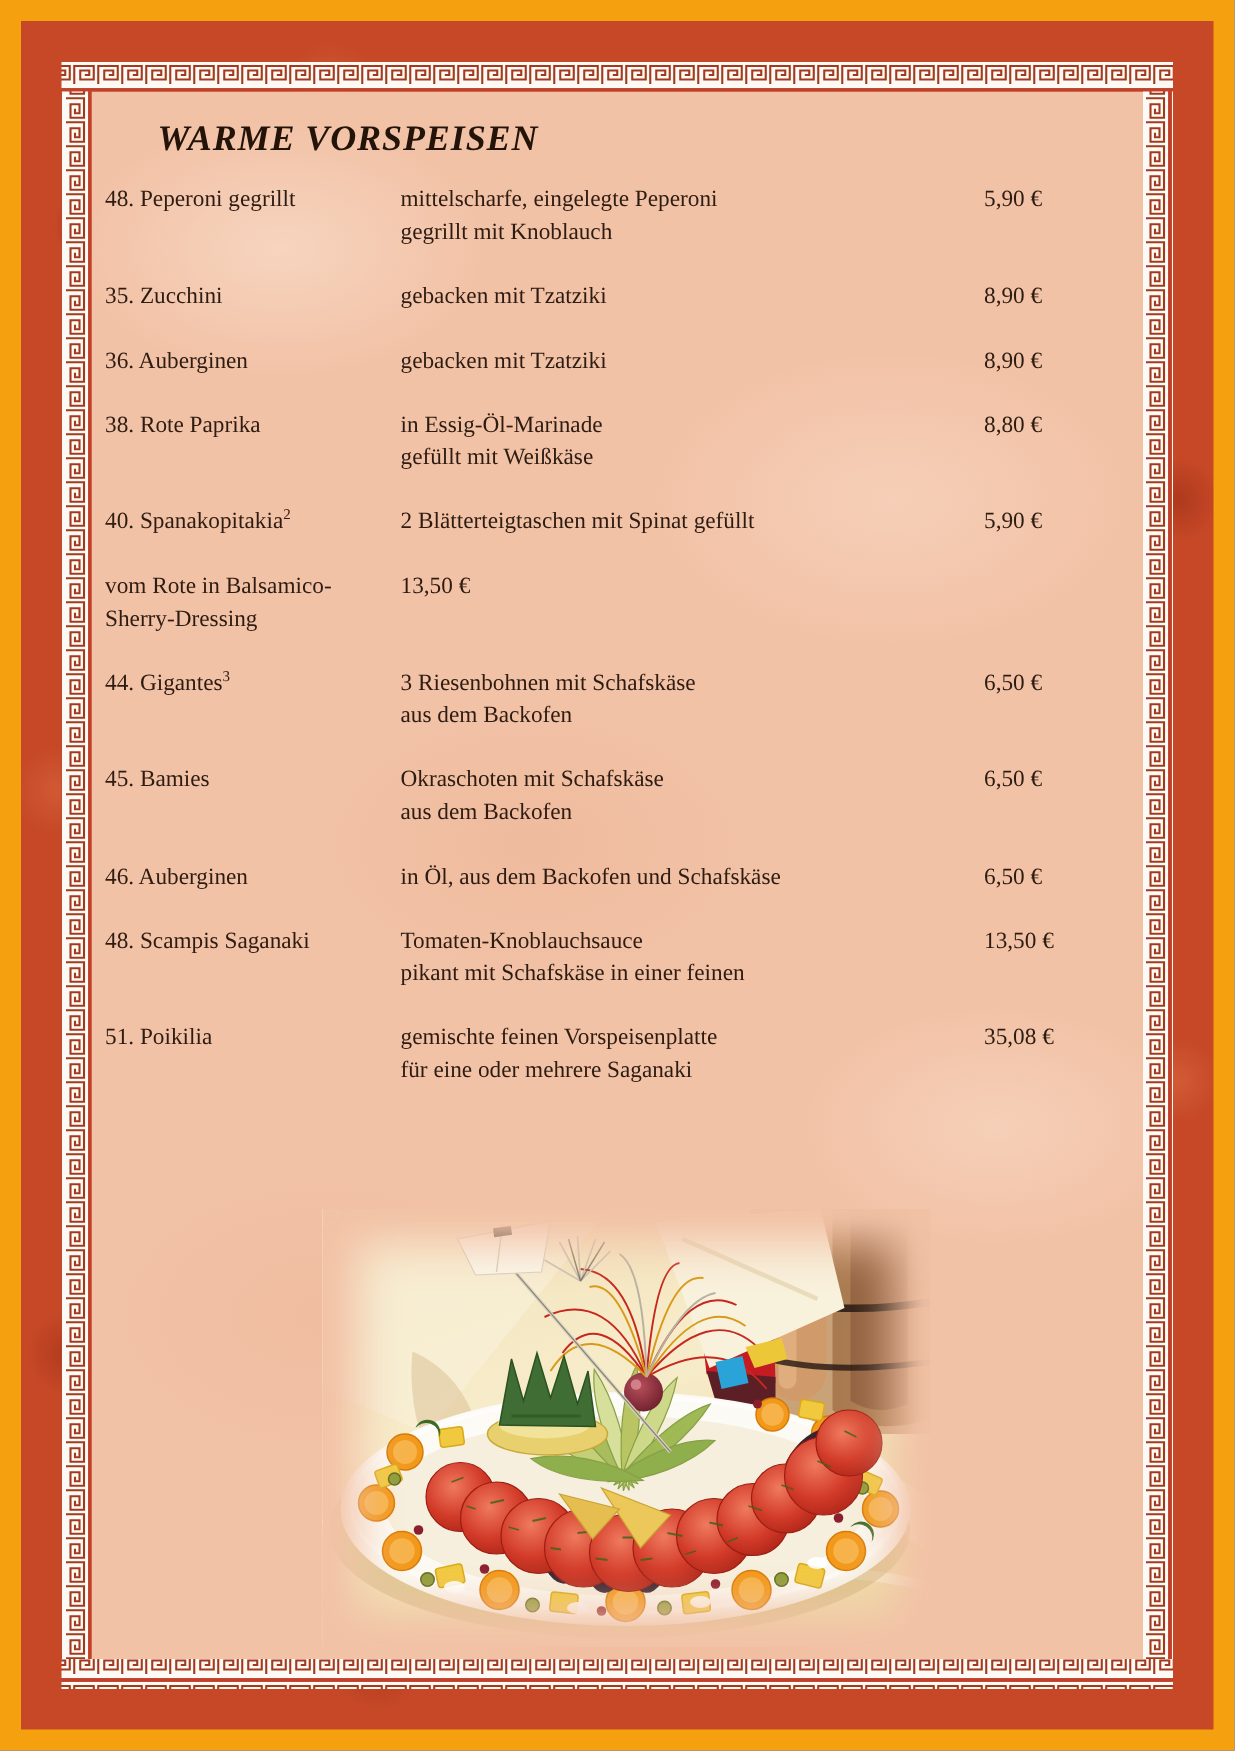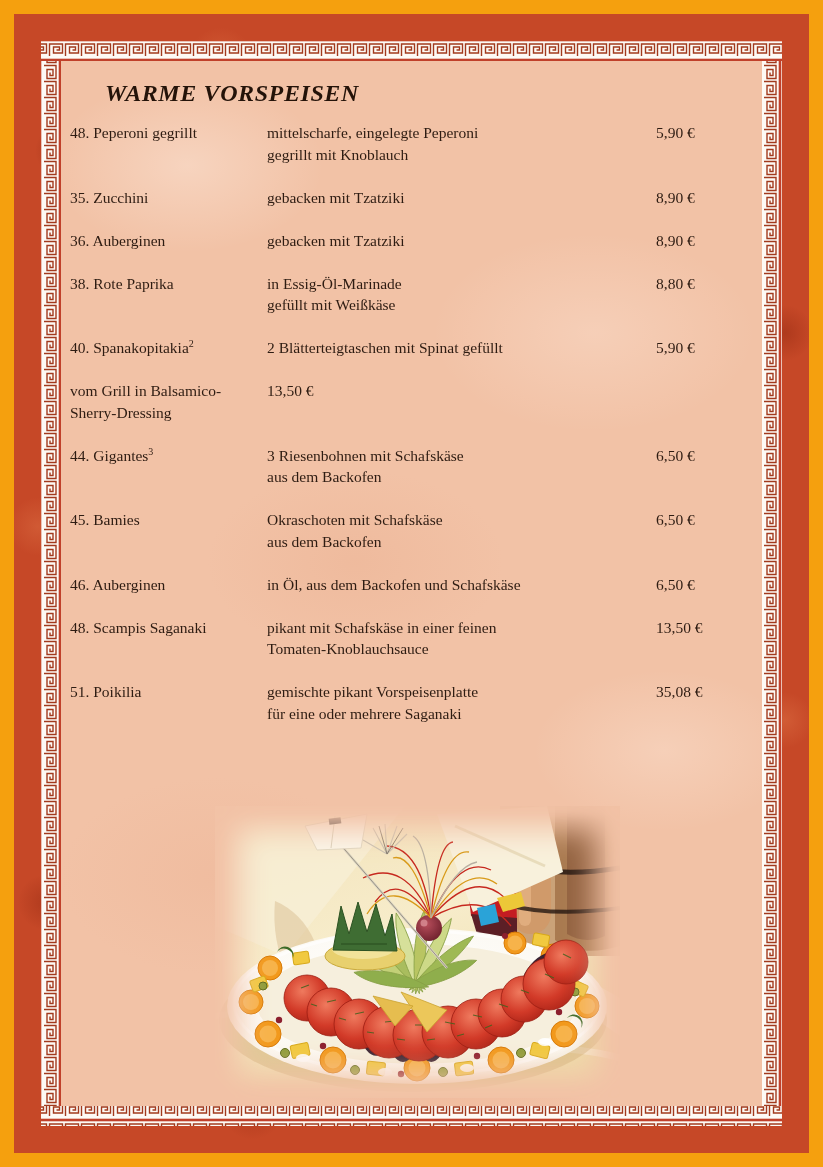--- a/index.html
+++ b/index.html
@@ -122,21 +122,21 @@
         <div><span class="num">40.</span> <span>Spanakopitakia</span><sup class="fn">2</sup></div>
         <div>
             <div>2 Blätterteigtaschen mit Spinat gefüllt</div>
             <div></div>
           </div>
         <div class="price">5,90 €</div>
       </div>
 
       <div class="row">
         <div>
-            <div>vom Grill in Balsamico-Sherry-Dressing</div>
+            <div>vom Rote in Balsamico-Sherry-Dressing</div>
             <div></div>
           </div>
         <div class="price">13,50 €</div>
       </div>
 
 
       <div class="row">
         <div><span class="num">44.</span> <span>Gigantes</span><sup class="fn">3</sup></div>
         <div>
             <div>3 Riesenbohnen mit Schafskäse</div>
@@ -159,30 +159,30 @@
         <div>
             <div>in Öl, aus dem Backofen und Schafskäse</div>
             <div></div>
           </div>
         <div class="price">6,50 €</div>
       </div>
 
       <div class="row">
         <div><span class="num">48.</span> <span>Scampis Saganaki</span><sup class="fn"></sup></div>
         <div>
+            <div>Tomaten-Knoblauchsauce</div>
             <div>pikant mit Schafskäse in einer feinen</div>
-            <div>Tomaten-Knoblauchsauce</div>
           </div>
         <div class="price">13,50 €</div>
       </div>
 
       <div class="row">
         <div><span class="num">51.</span> <span>Poikilia</span><sup class="fn"></sup></div>
         <div>
-            <div>gemischte pikant Vorspeisenplatte</div>
+            <div>gemischte feinen Vorspeisenplatte</div>
             <div>für eine oder mehrere Saganaki</div>
           </div>
         <div class="price">35,08 €</div>
       </div>
 
     </div>
 
     <div class="photo">
       <svg viewBox="0 0 405 292" preserveAspectRatio="none">
         <defs>

